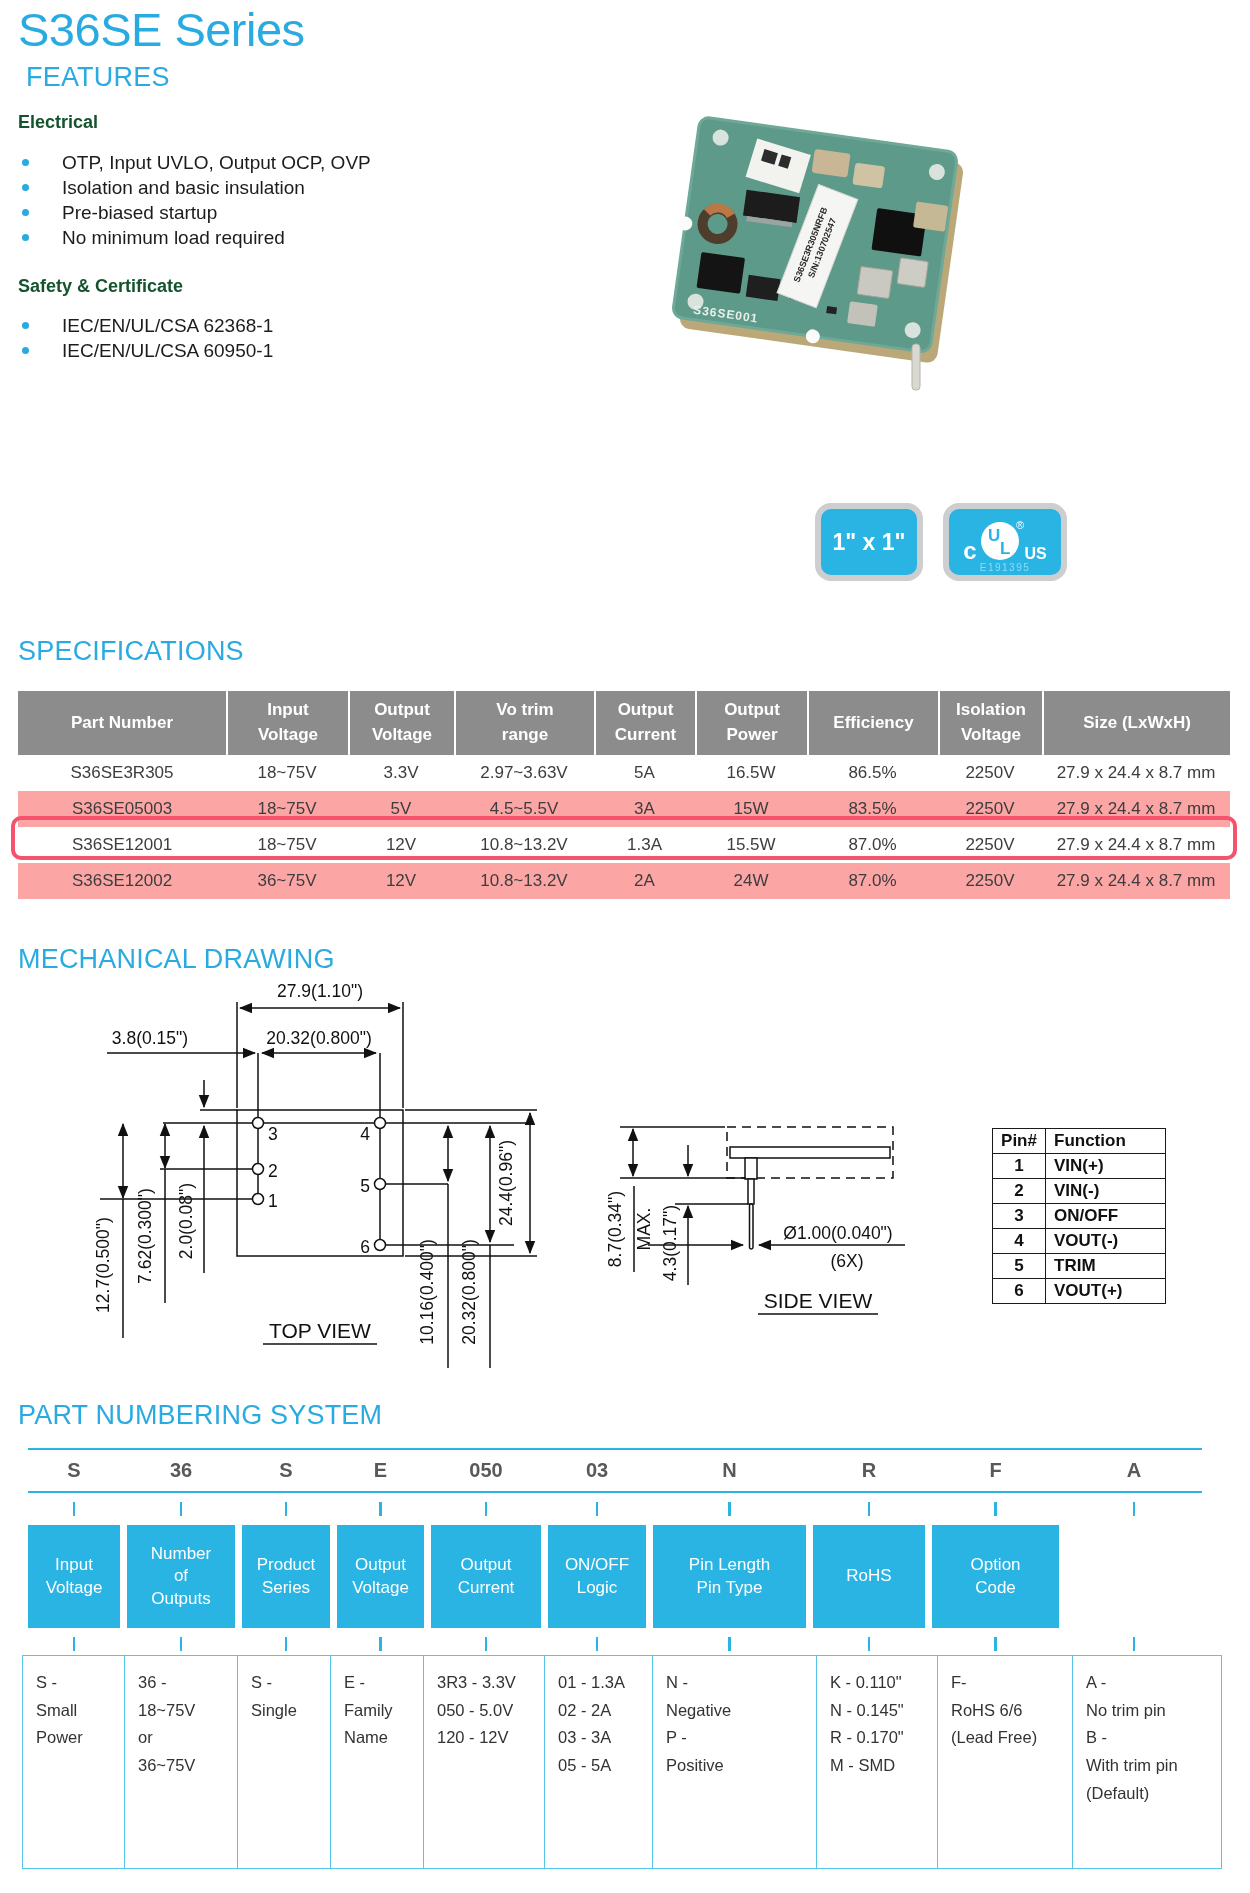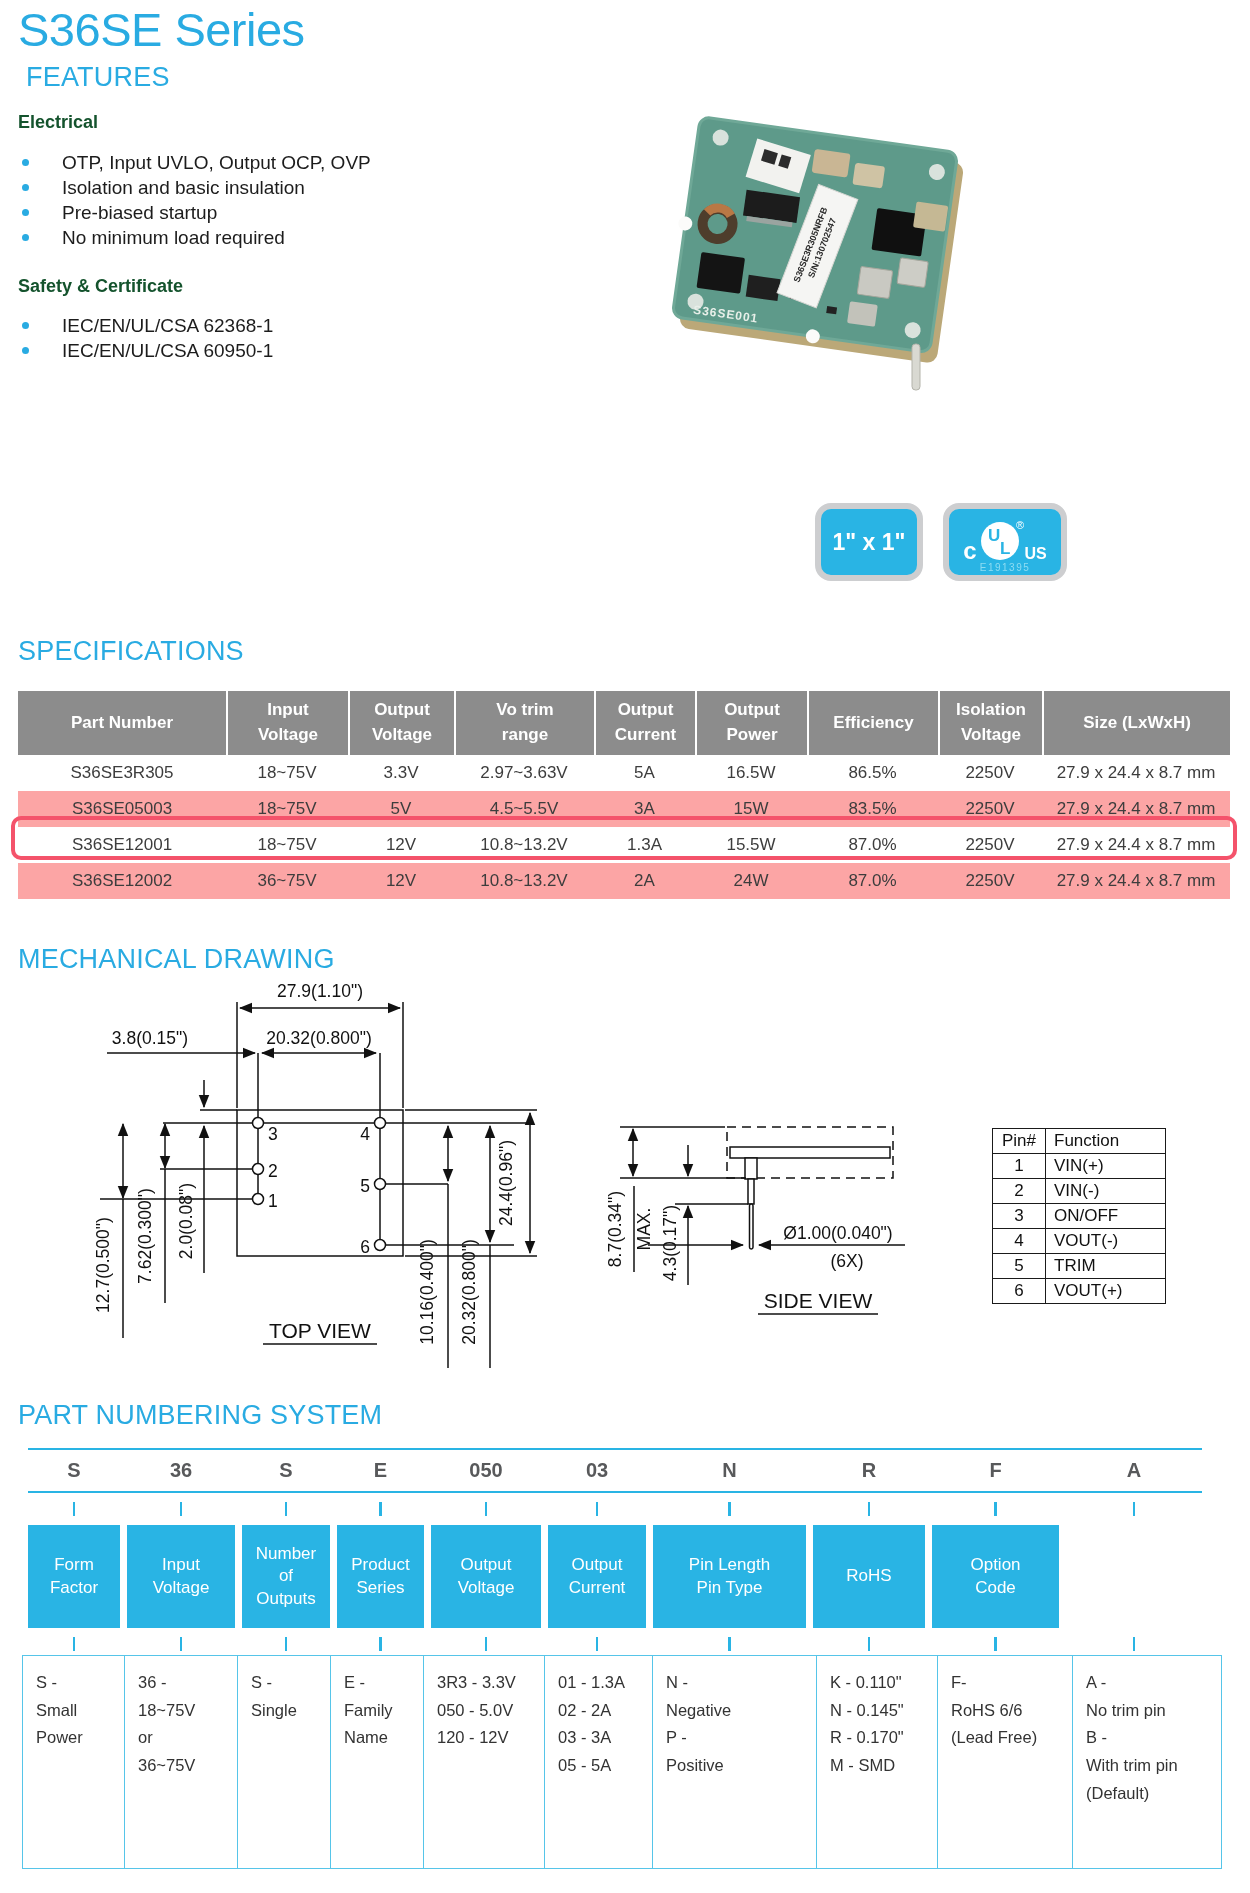--- a/index.html
+++ b/index.html
@@ -33,21 +33,21 @@
   table.spec th{background:#8c8c8c;color:#fff;font-size:17px;font-weight:700;height:62px;
         vertical-align:middle;text-align:center;white-space:pre-line;border-left:2px solid #fff;line-height:1.45;}
   table.spec th:first-child{border-left:none;}
   table.spec td{height:34px;text-align:center;font-size:17px;color:#3d3d3d;vertical-align:middle;}
   table.spec tbody tr.alt{background:#fca5a5;}
   .hl-overlay{position:absolute;left:-7px;top:125px;width:calc(100% + 14px);height:44px;
         border:4px solid #f4536b;border-radius:10px;box-sizing:border-box;pointer-events:none;}
 
   
   table.pins{border-collapse:collapse;table-layout:fixed;width:163px;font-size:17px;color:#111;}
-  table.pins th,table.pins td{border:1.6px solid #1a1a1a;height:24px;font-weight:400;padding:0;}
+  table.pins th,table.pins td{border:1.6px solid #1a1a1a;height:24px;font-weight:700;padding:0;}
   table.pins .c0{width:52px;text-align:center;}
   table.pins .c1{width:111px;text-align:left;padding-left:8px;}
 
   
   .pn-codes-wrap{margin-left:28px;width:1174px;border-top:2px solid #29b4e4;border-bottom:2px solid #29b4e4;padding:9px 0;}
   .pn-grid{display:grid;grid-template-columns:92px 108px 88px 87px 110px 98px 153px 112px 127px 136px;column-gap:7px;margin-left:28px;}
   .pn-codes-wrap .pn-grid{margin-left:0;}
   .pn-code{text-align:center;font-size:20px;font-weight:700;color:#58595b;}
   .tick{width:2.5px;height:14px;background:#29b4e4;margin:0 auto;}
   .pn-box{background:#29b4e4;color:#fff;height:103px;display:flex;align-items:center;justify-content:center;
@@ -414,33 +414,32 @@
       </div>
     <div>
         <div class="tick"></div>
       </div>
     <div>
         <div class="tick"></div>
       </div>
   </div>
 
   <div class="pn-grid" style="position:absolute;top:77px;width:1174px;">
-    <div class="pn-box">Form
-Factor</div>
     <div class="pn-box">Input
 Voltage</div>
     <div class="pn-box">Number
 of
 Outputs</div>
     <div class="pn-box">Product
 Series</div>
     <div class="pn-box">Output
 Voltage</div>
     <div class="pn-box">Output
 Current</div>
+    <div class="pn-box">ON/OFF Logic</div>
     <div class="pn-box">Pin Length
 Pin Type</div>
     <div class="pn-box">RoHS</div>
     <div class="pn-box">Option
 Code</div>
   </div>
 
   <div class="pn-grid" style="position:absolute;top:189px;width:1174px;">
     <div>
         <div class="tick"></div>

